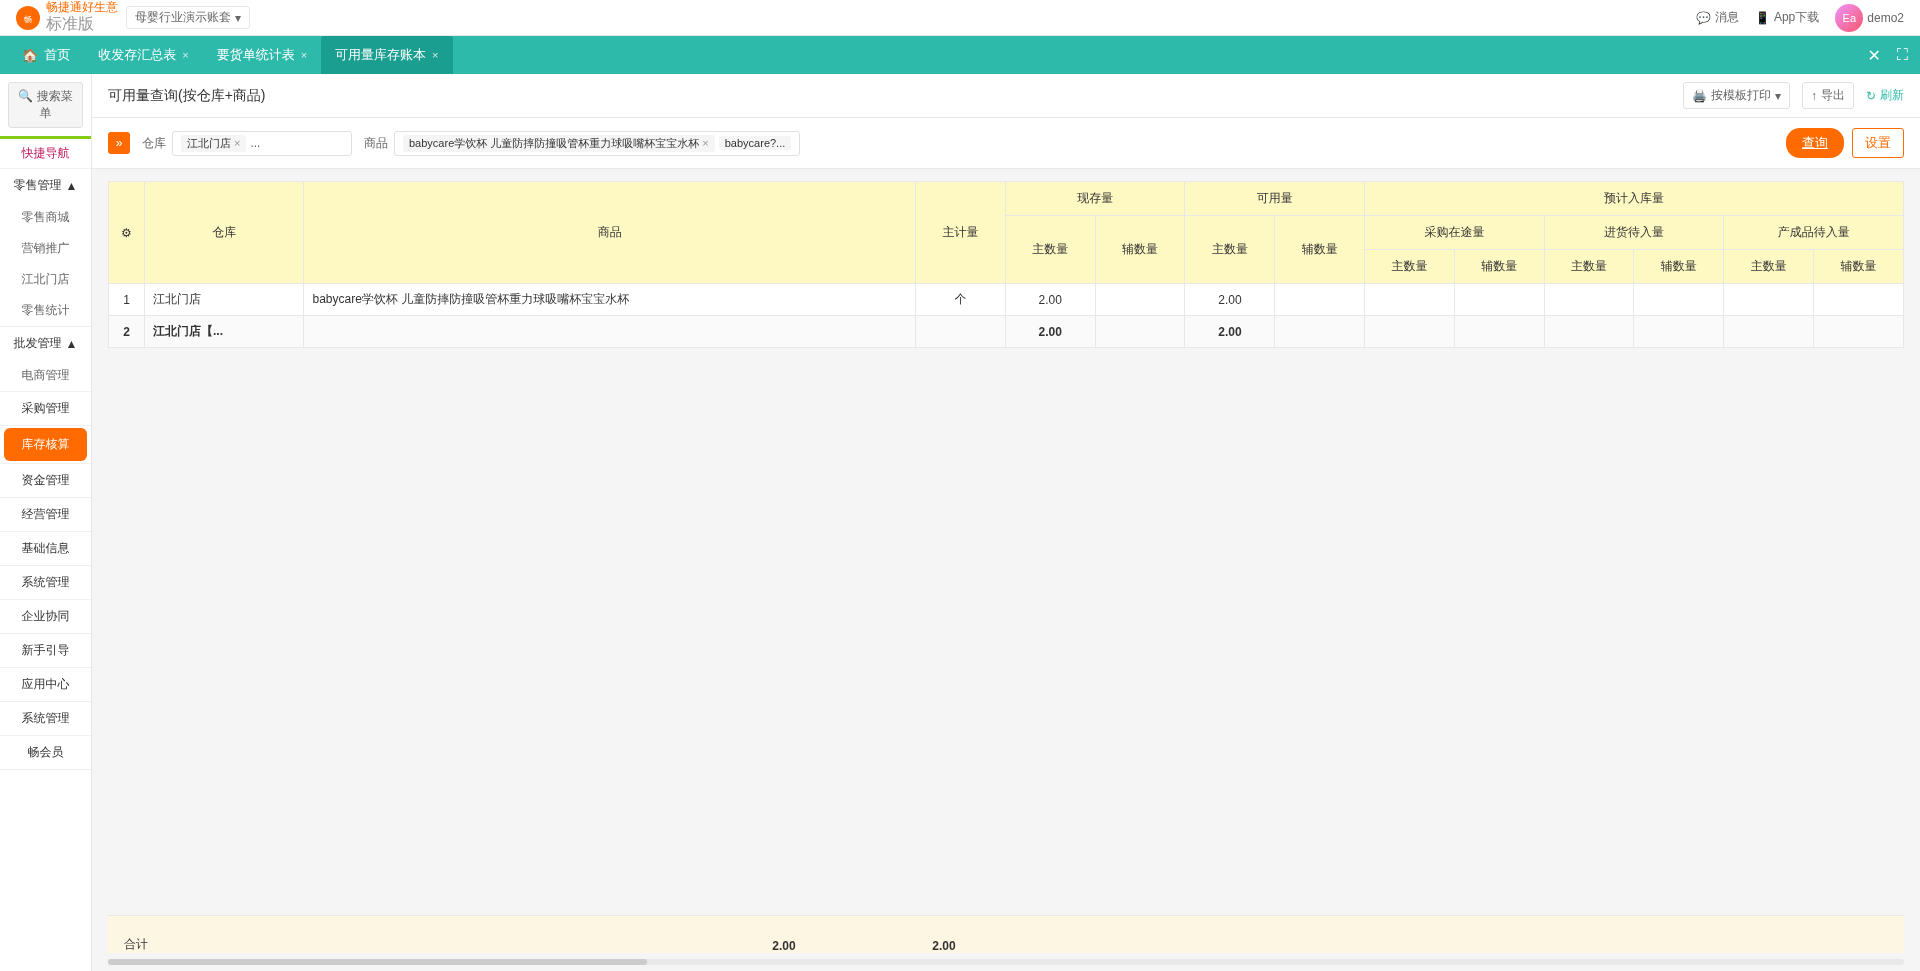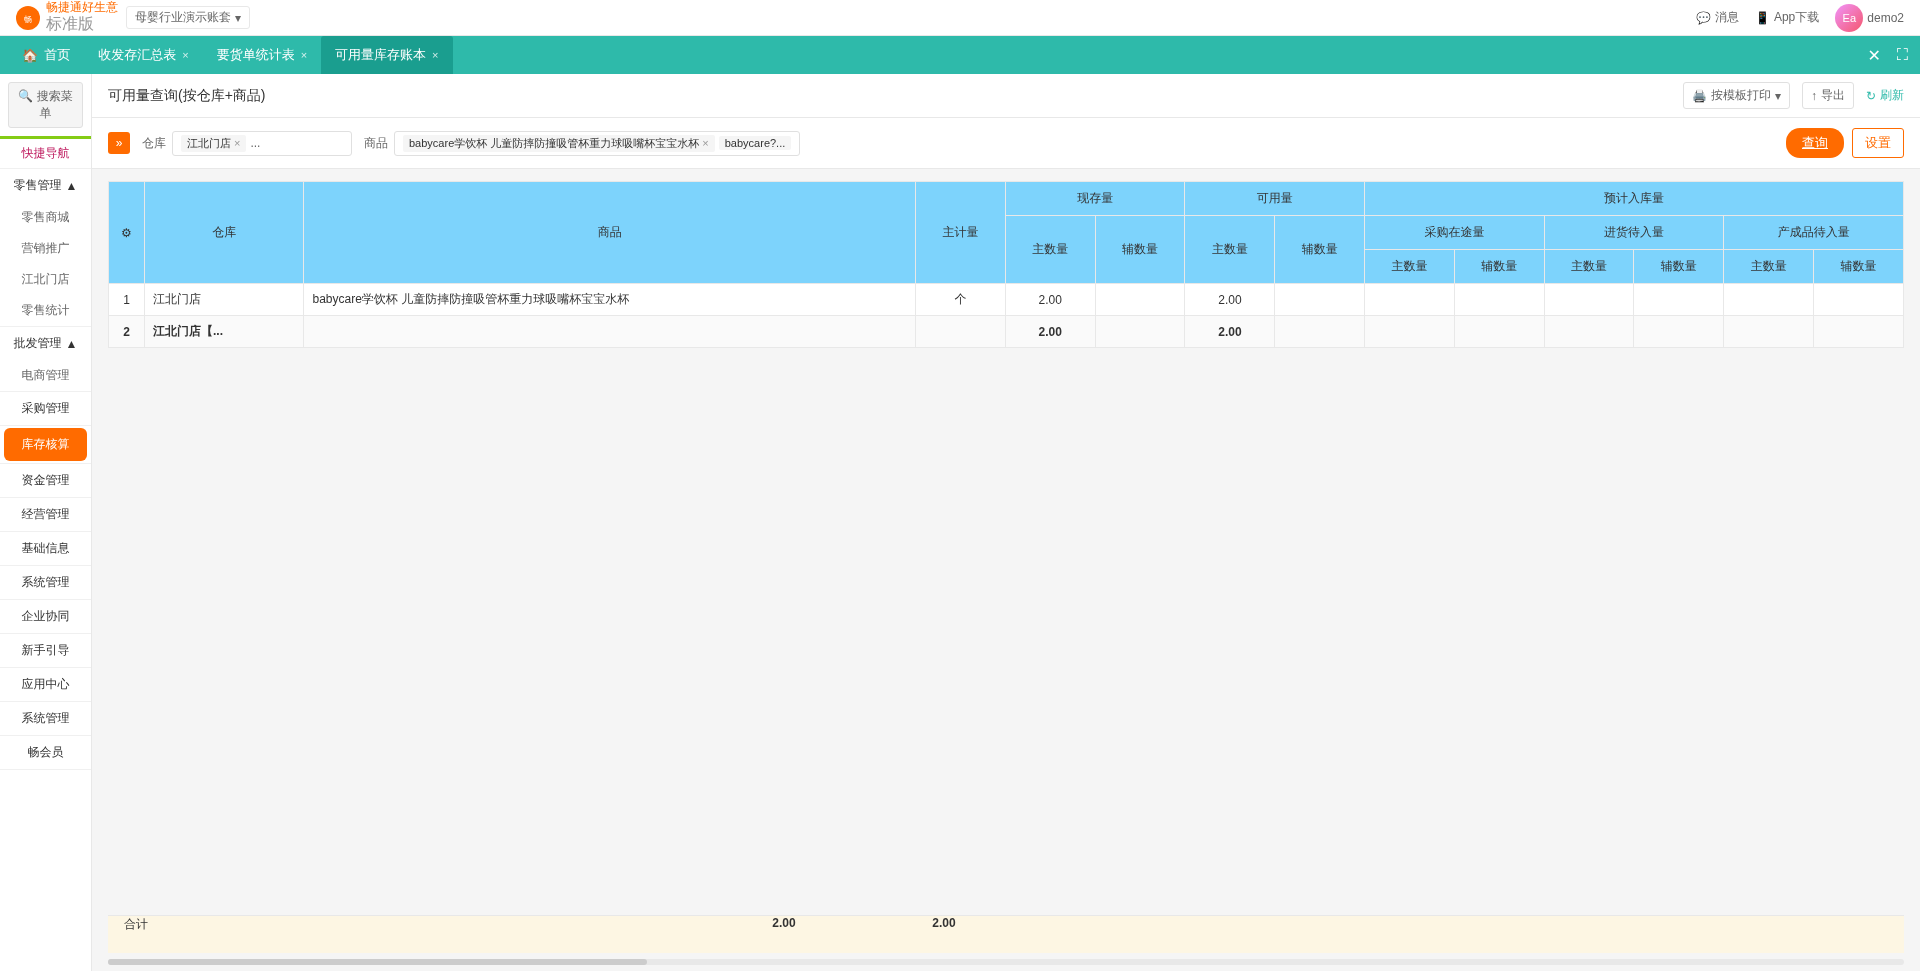--- a/index.html
+++ b/index.html
@@ -319,21 +319,21 @@
       font-size: 13px;
       cursor: pointer;
     }
     .data-table {
       width: 100%;
       border-collapse: collapse;
       background: #fff;
       font-size: 12px;
     }
     .data-table th {
-      background: #7dd3fc;
+      background: #fef9c3;
       border: 1px solid #e8e8e8;
       padding: 8px 6px;
       text-align: center;
       font-weight: normal;
       color: #333;
       white-space: nowrap;
     }
     .data-table td {
       border: 1px solid #e8e8e8;
       padding: 7px 8px;
@@ -342,21 +342,21 @@
     }
     .settings-th {
       width: 36px;
     }
 
     
     .footer-row {
       background: #fdf6e3;
       height: 38px;
       display: flex;
-      align-items: flex-start;
+      align-items: flex-end;
       border-top: 1px solid #e8e8e8;
       padding: 0 16px;
       position: sticky;
       bottom: 4px;
     }
 
     
     .bottom-bar {
       height: 18px;
       background: #f5f5f5;

